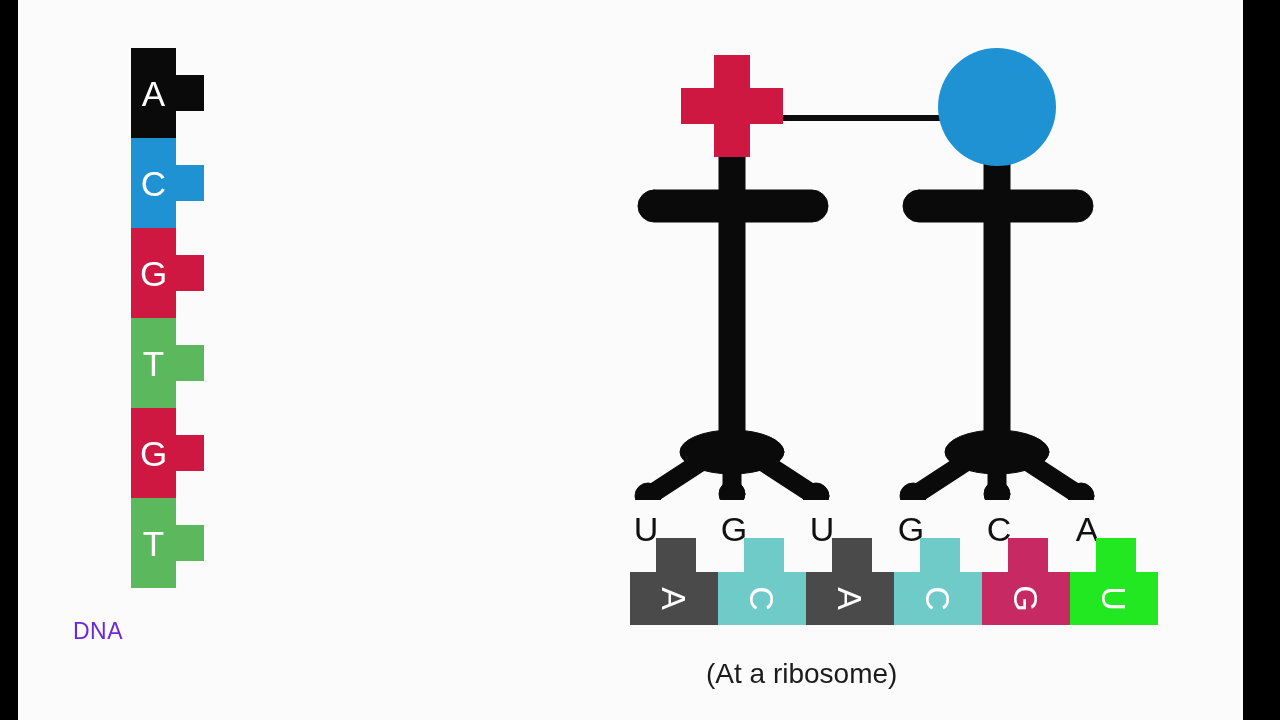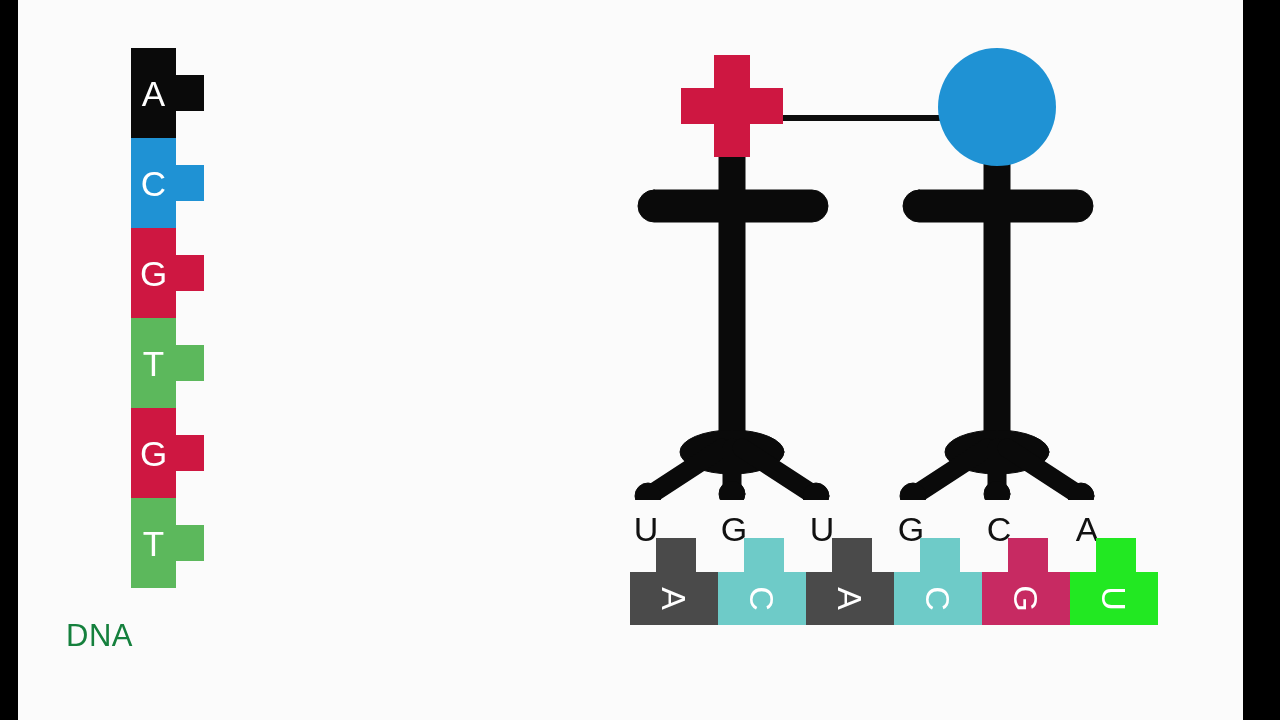--- a/index.html
+++ b/index.html
@@ -46,23 +46,23 @@
     display:flex;align-items:center;justify-content:center;
     color:#ffffff;
     font-size:35px;
     font-weight:400;
     line-height:1;
     font-family:"Liberation Sans", sans-serif;
     z-index:3;
   }
   #dna-label{
     position:absolute;
-    left:48px; top:618px;
-    font-size:31px;
-    color:#15803d;
+    left:55px; top:618px;
+    font-size:23px;
+    color:#6d28d9;
     letter-spacing:0.5px;
   }
 
   
   #scene{
     position:absolute;
     left:580px; top:40px;
     width:600px; height:660px;
   }
   .trna{
@@ -257,14 +257,15 @@
       </div>
       <div class="mrna-block" style="left: 352px; background: rgb(199, 42, 98);">
         <div class="mrna-tab" style="background: rgb(199, 42, 98);"></div>
         <div class="mrna-letter">G</div>
       </div>
       <div class="mrna-block" style="left: 440px; background: rgb(34, 232, 34);">
         <div class="mrna-tab" style="background: rgb(34, 232, 34);"></div>
         <div class="mrna-letter">U</div>
       </div>
     </div>
+  <div id="ribosome-label">(At a ribosome)</div>
 
 </div>
 
 </body></html>

